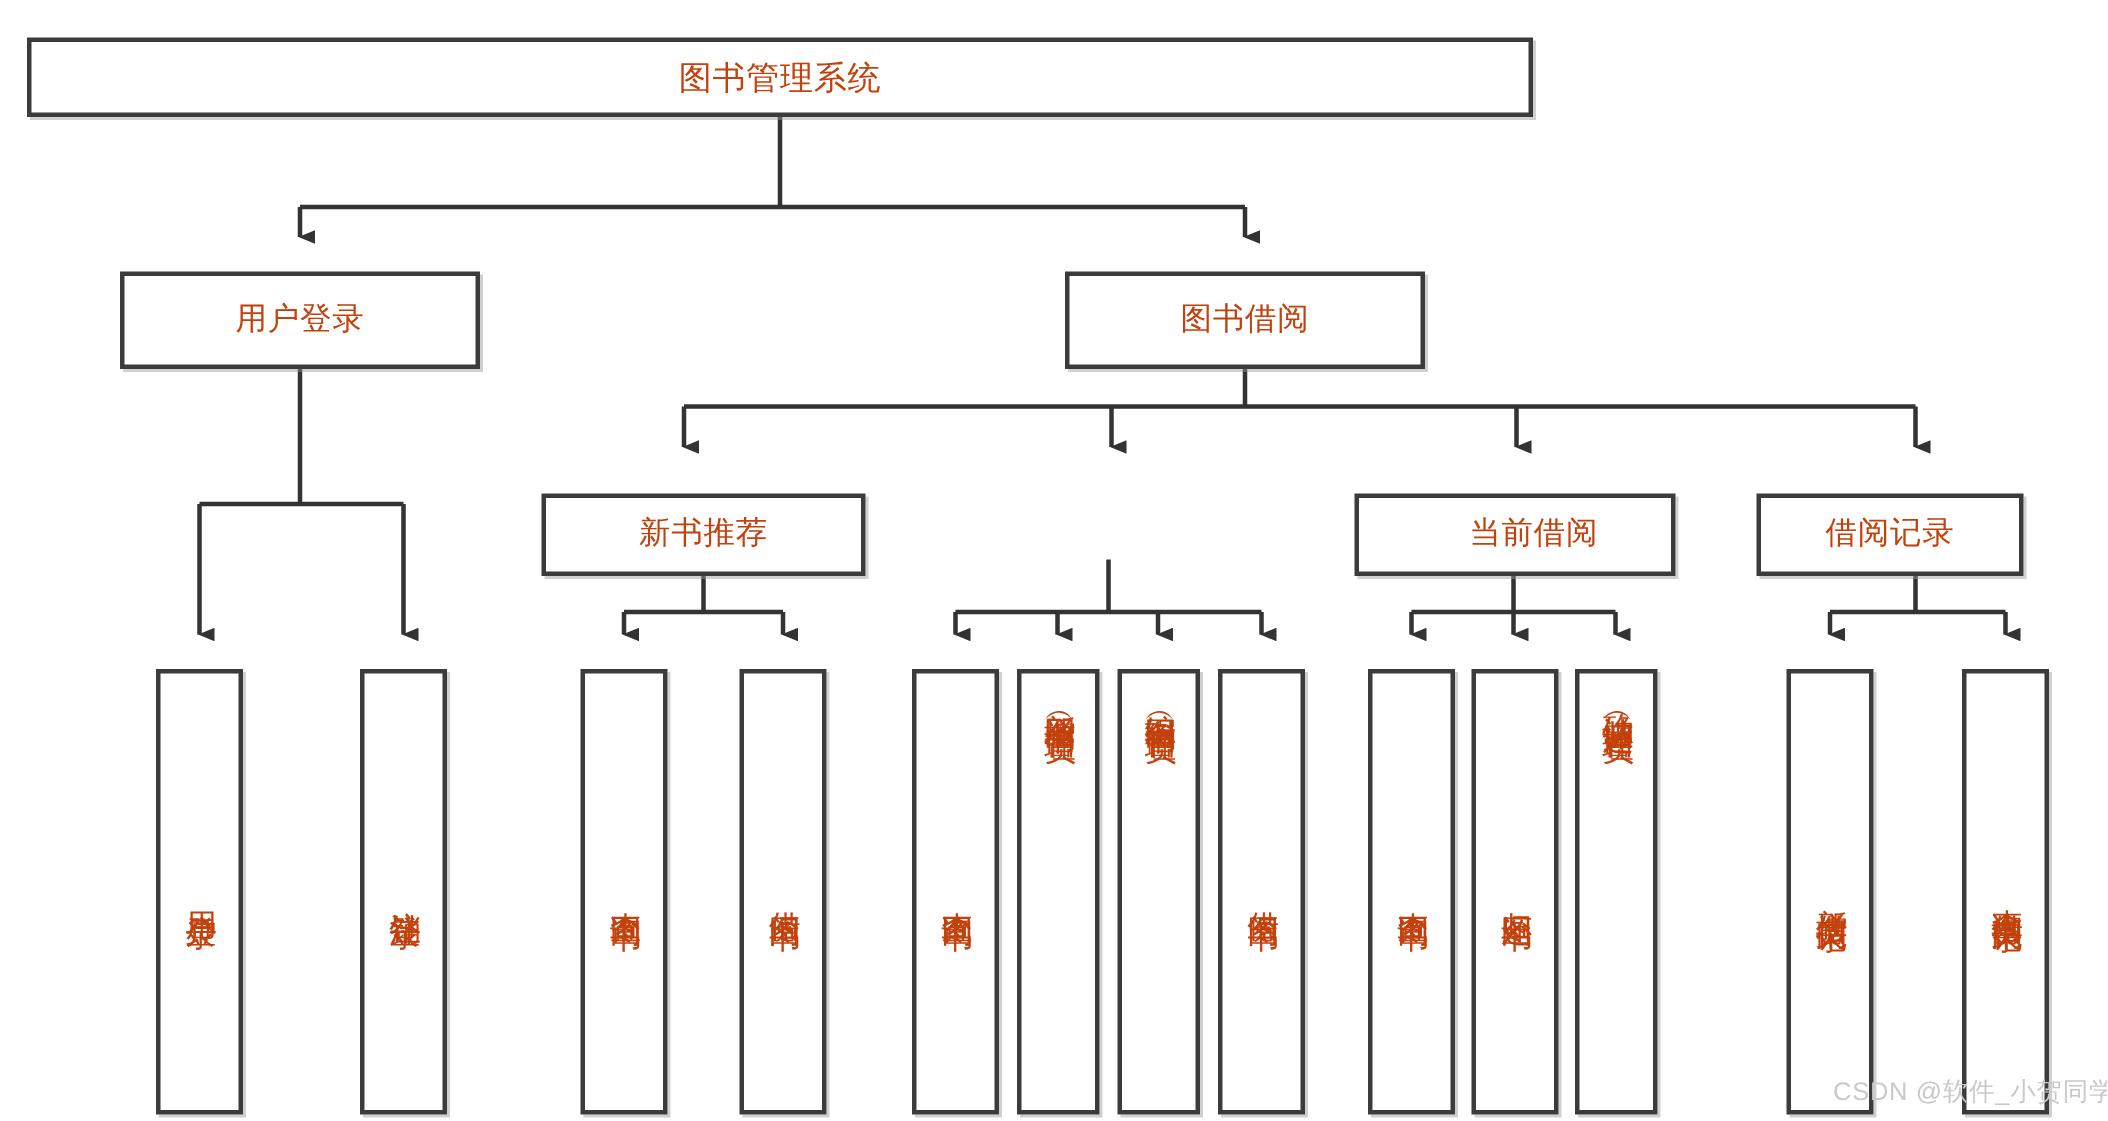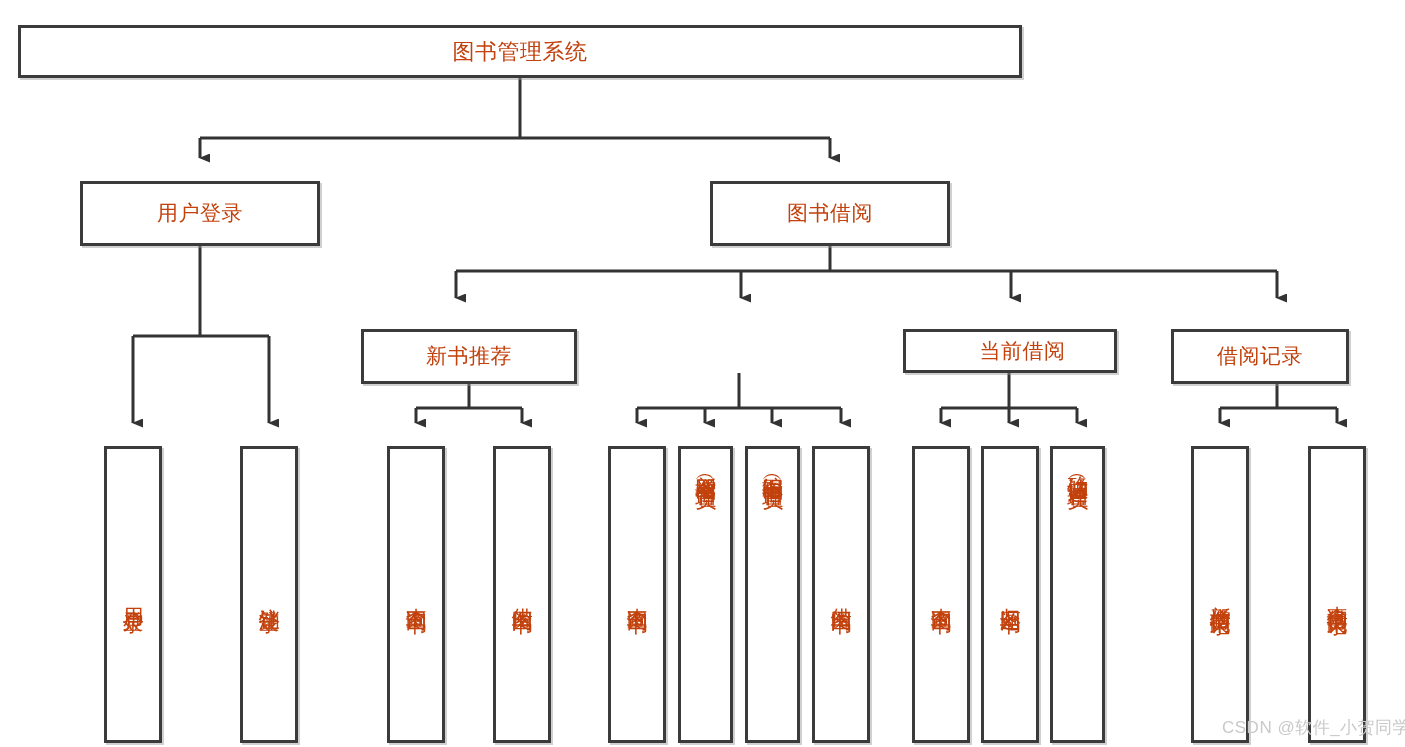--- a/index.html
+++ b/index.html
@@ -144,21 +144,21 @@
 
   <div class="node level2" style="left:710px; top:170px; width:240px; height:65px;">
     <span class="node-label">图书借阅</span>
   </div>
 
   <div class="node level3" style="left:361px; top:318px; width:216px; height:55px;align-items:center;">
     <span class="node-label">新书推荐</span>
   </div>
 
 
-  <div class="node level3" style="left:903px; top:318px; width:214px; height:44px;padding-left:25px;">
+  <div class="node level3" style="left:903px; top:318px; width:214px; height:55px;padding-left:25px;">
     <span class="node-label">当前借阅</span>
   </div>
 
   <div class="node level3" style="left:1171px; top:318px; width:178px; height:55px;">
     <span class="node-label">借阅记录</span>
   </div>
 
   <div class="node leaf short-label" style="left:104px; top:435px; width:58px; height:297px;">
     <span class="node-label">用户登录</span>
   </div>

